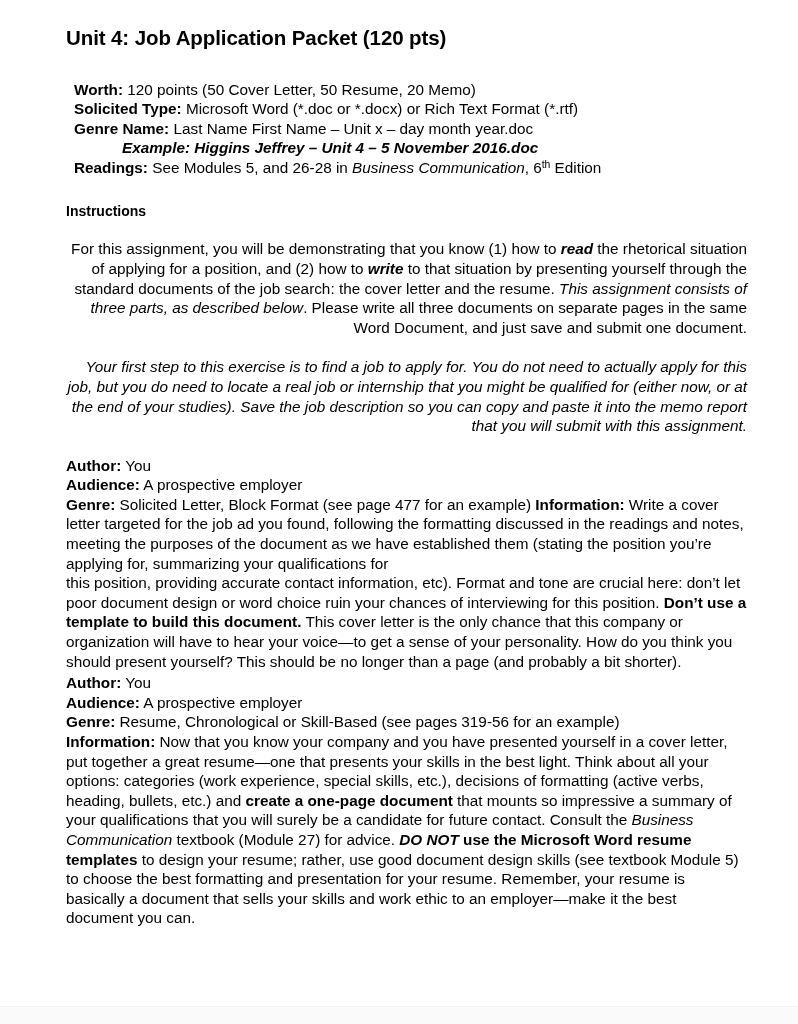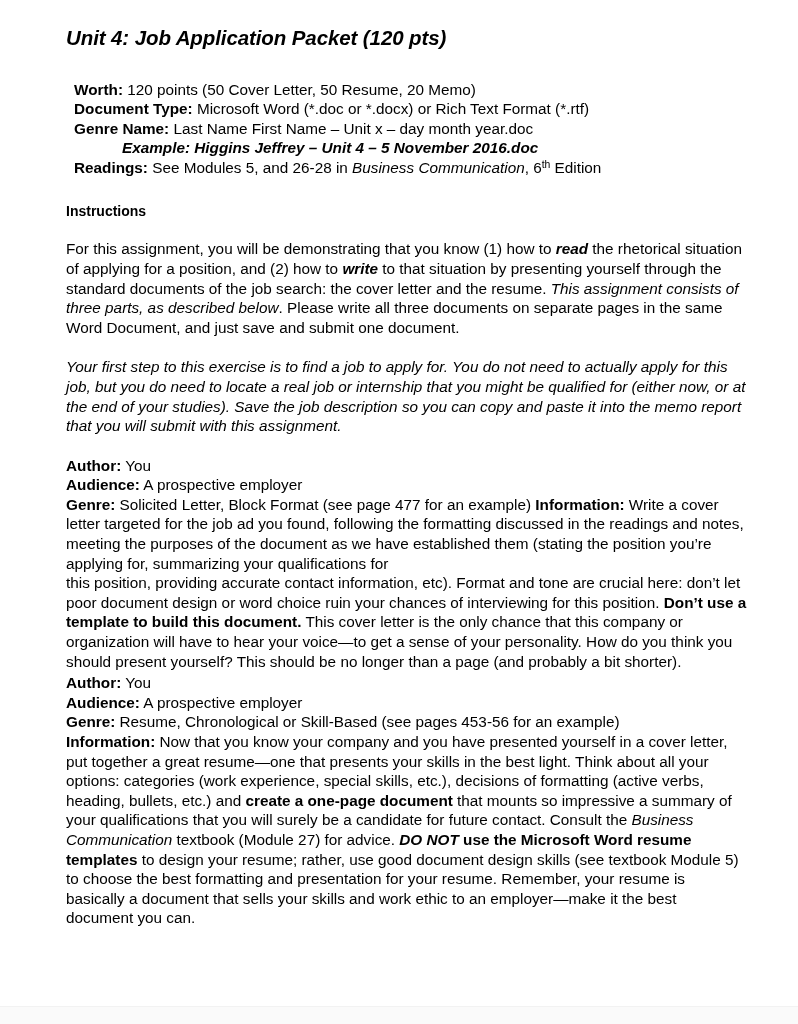--- a/index.html
+++ b/index.html
@@ -29,21 +29,20 @@
     width: 681px;
   }
   
   .doc-title {
     font-size: 20.5px;
     font-weight: bold;
     line-height: 1.2;
     margin: 0;
     padding-top: 26px;
     letter-spacing: -0.1px;
-    font-style: italic;
   }
   
   .meta-block {
     margin-top: 29px;
     font-size: 15.3px;
     line-height: 19.6px;
   }
   .meta-line {
     white-space: nowrap;
     margin-left: 8px;
@@ -69,20 +68,21 @@
     padding-top: 25px;
     padding-bottom: 0;
     line-height: 1.2;
   }
   
   p.para {
     font-size: 15.3px;
     line-height: 19.6px;
     margin: 0;
     padding-top: 20px;
+    text-align: right;
   }
   p.para b { font-weight: bold; }
   p.para i { font-style: italic; }
   p.bolditalic {
     font-weight: normal;
     font-style: italic;
   }
   
   .list-item-heading {
     font-size: 15.3px;
@@ -117,21 +117,21 @@
 </head>
 <body>
 
 <div class="page">
   <div class="page-body">
 
     <h1 class="doc-title">Unit 4: Job Application Packet (120 pts)</h1>
 
     <div class="meta-block">
       <div class="meta-line"><b>Worth:</b><span> 120 points (50 Cover Letter, 50 Resume, 20 Memo)</span></div>
-      <div class="meta-line"><b>Document Type:</b><span> Microsoft Word (*.doc or *.docx) or Rich Text Format (*.rtf)</span></div>
+      <div class="meta-line"><b>Solicited Type:</b><span> Microsoft Word (*.doc or *.docx) or Rich Text Format (*.rtf)</span></div>
       <div class="meta-line"><b>Genre Name:</b><span> Last Name First Name – Unit x – day month year.doc</span></div>
       <div class="meta-example">Example: Higgins Jeffrey – Unit 4 – 5 November 2016.doc</div>
       <div class="meta-line"><b>Readings:</b><span> See Modules 5, and 26-28 in </span><span class="ital">Business Communication</span><span>, 6</span><sup class="ord">th</sup><span> Edition</span></div>
     </div>
 
     <h2 class="section-heading">Instructions</h2>
 
     <p class="para"><span>For this assignment, you will be demonstrating that you know (1) how to </span><b><i>read</i></b><span> the rhetorical situation of applying for a position, and (2) how to </span><b><i>write</i></b><span> to that situation by presenting yourself through the standard documents of the job search: the cover letter and the resume. </span><i>This assignment consists of three parts, as described below</i><span>. Please write all three documents on separate pages in the same Word Document, and just save and submit one document.</span></p>
 
     <p class="para bolditalic">Your first step to this exercise is to find a job to apply for. You do not need to actually apply for this job, but you do need to locate a real job or internship that you might be qualified for (either now, or at the end of your studies). Save the job description so you can copy and paste it into the memo report that you will submit with this assignment.</p>
@@ -141,19 +141,19 @@
       <div class="field-line"><b>Author:</b><span> You</span></div>
       <div class="field-line"><b>Audience:</b><span> A prospective employer</span></div>
       <div class="field-line"><b>Genre:</b><span> Solicited Letter, Block Format (see page 477 for an example) </span><b>Information:</b><span> Write a cover letter targeted for the job ad you found, following the formatting discussed in the readings and notes, meeting the purposes of the document as we have established them (stating the position you’re applying for, summarizing your qualifications for</span></div>
       <div class="field-line"><span>this position, providing accurate contact information, etc). Format and tone are crucial here: don’t let poor document design or word choice ruin your chances of interviewing for this position. </span><b>Don’t use a template to build this document.</b><span> This cover letter is the only chance that this company or organization will have to hear your voice—to get a sense of your personality. How do you think you should present yourself?  This should be no longer than a page (and probably a bit shorter).</span></div>
     </div>
 
 
     <div class="field-list tight">
       <div class="field-line"><b>Author:</b><span> You</span></div>
       <div class="field-line"><b>Audience:</b><span> A prospective employer</span></div>
-      <div class="field-line"><b>Genre:</b><span> Resume, Chronological or Skill-Based (see pages 453-56 for an example)</span></div>
+      <div class="field-line"><b>Genre:</b><span> Resume, Chronological or Skill-Based (see pages 319-56 for an example)</span></div>
       <div class="field-line"><b>Information:</b><span> Now that you know your company and you have presented yourself in a cover letter, put together a great resume—one that presents your skills in the best light. Think about all your options: categories (work experience, special skills, etc.), decisions of formatting (active verbs, heading, bullets, etc.) and </span><b>create a one-page document</b><span> that mounts so impressive a summary of your qualifications that you will surely be a candidate for future contact. Consult the </span><i>Business Communication</i><span> textbook (Module 27) for advice. </span><b><i>DO NOT</i></b><b> use the Microsoft Word resume templates</b><span> to design your resume; rather, use good document design skills (see textbook Module 5) to choose the best formatting and presentation for your resume. Remember, your resume is basically a document that sells your skills and work ethic to an employer—make it the best document you can.</span></div>
     </div>
 
   </div>
   <div class="page-edge"></div>
 </div>
 
 </body></html>

